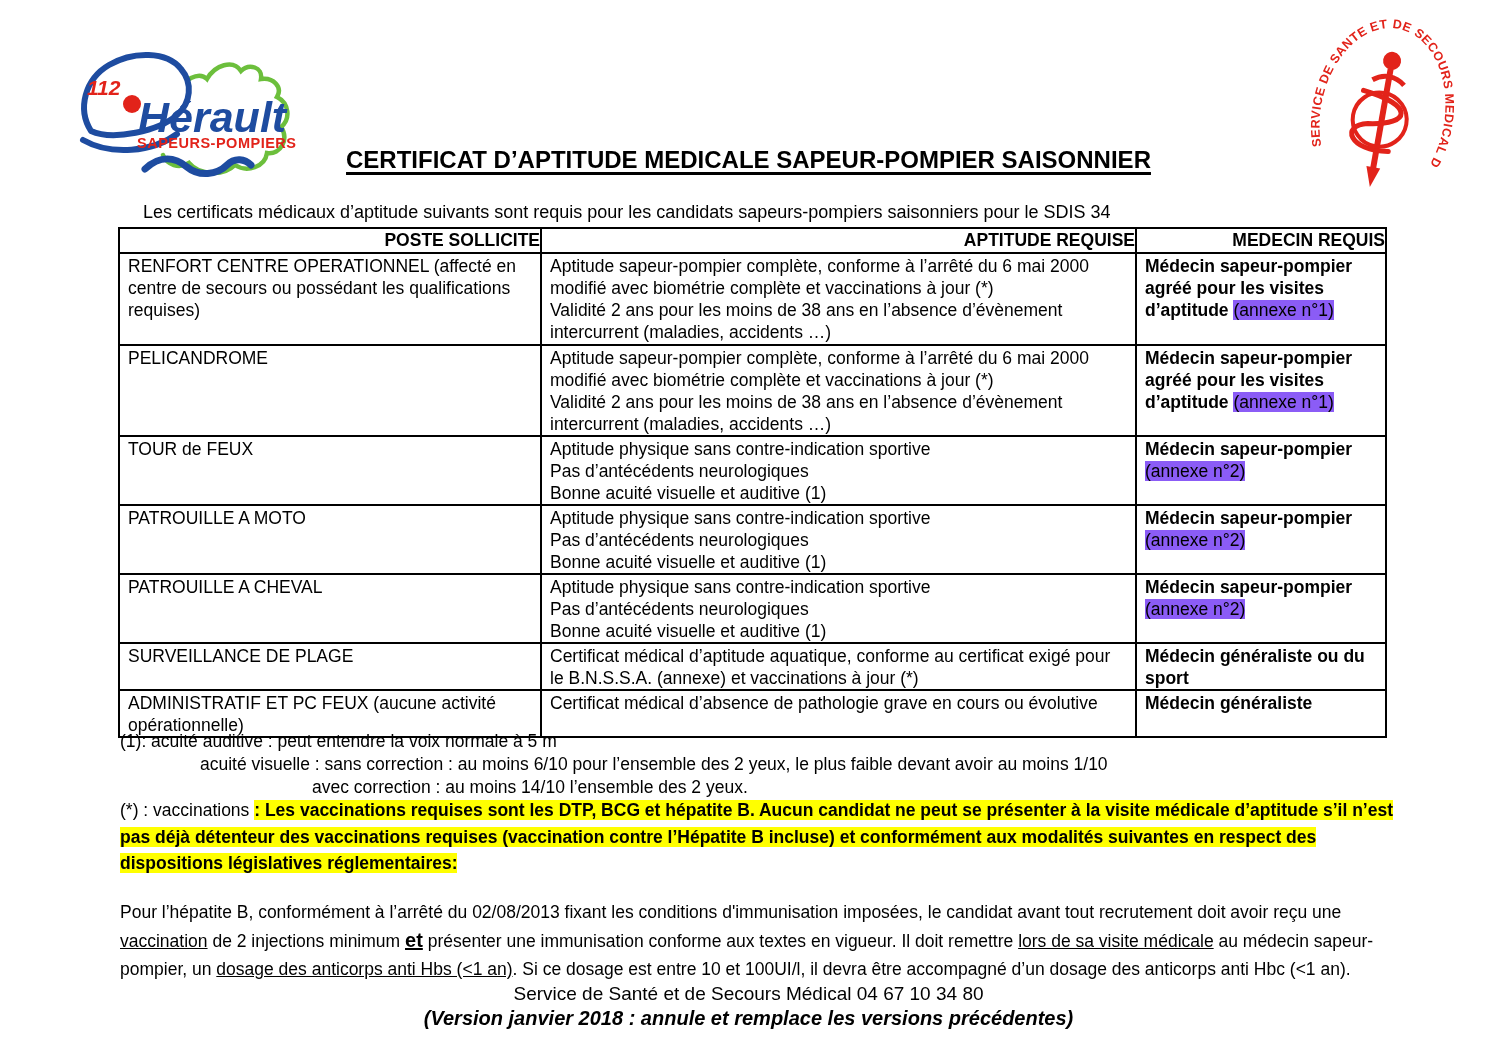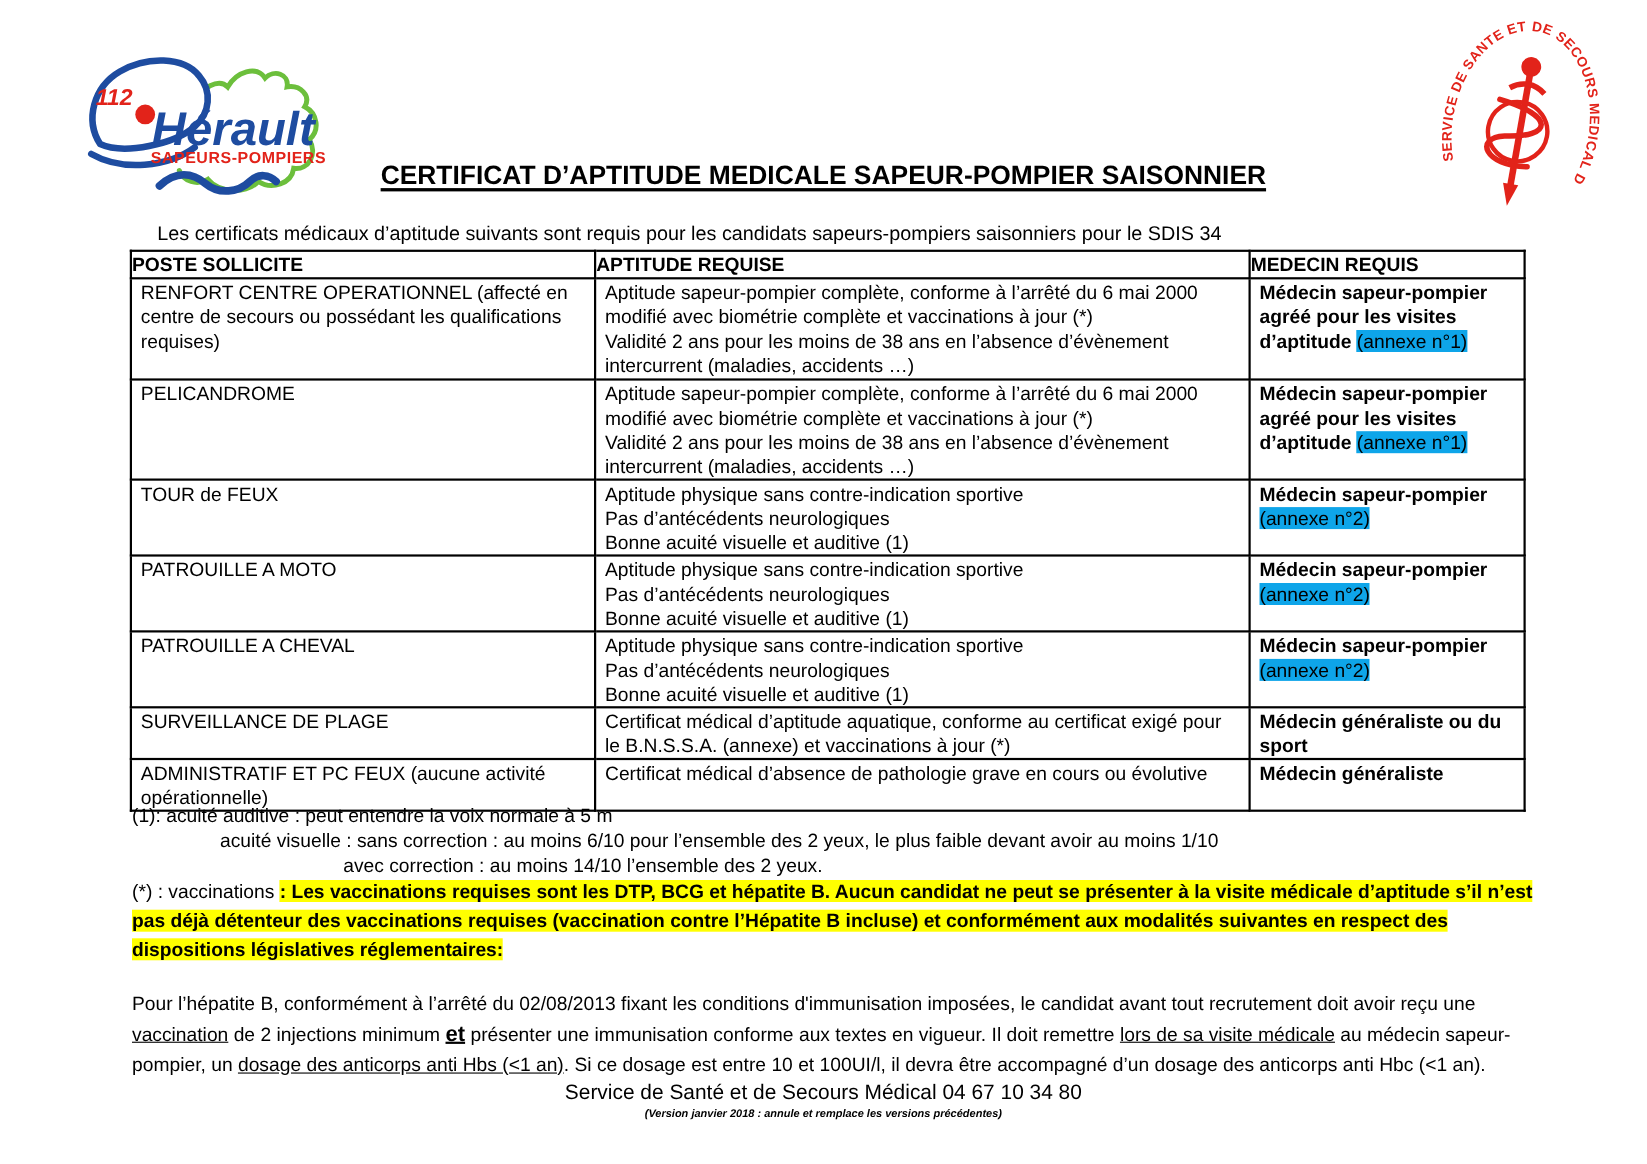--- a/index.html
+++ b/index.html
@@ -10,41 +10,41 @@
   
   .logo-left{position:absolute;left:75px;top:43px;width:240px;height:148px;}
   .seal{position:absolute;left:1296px;top:16px;width:172px;height:208px;}
   
   .title{position:absolute;left:0;top:146px;width:100%;text-align:center;font-size:24px;font-weight:bold;}
   .title span{text-decoration:underline;text-decoration-thickness:2.5px;text-underline-offset:4px;}
   .intro{position:absolute;left:143px;top:202px;font-size:18px;}
   
   table.apt{border-collapse:collapse;position:absolute;left:118px;top:227px;width:1267px;table-layout:fixed;}
   table.apt th,table.apt td{border:2px solid #000;font-size:17.5px;line-height:22px;vertical-align:top;}
-  table.apt th{font-weight:bold;text-align:left;padding:0;height:23px;}
+  table.apt th{font-weight:bold;text-align:right;padding:0;height:23px;}
   table.apt td{padding:1px 8px 0 8px;text-align:left;}
   tr.r1{height:92px;border-radius:29px;} tr.r2{height:88px;} tr.r3{height:69px;} tr.r4{height:68px;}
   tr.r5{height:69px;margin-left:16px;} tr.r6{height:45px;} tr.r7{height:47px;}
   .med{font-weight:bold;}
-  .annex{background:#0ea5e9;}
+  .annex{background:#8b5cf6;}
   
   .fn{position:absolute;font-size:17.5px;}
   .fn1{left:120px;top:731px;}
   .fn2{left:200px;top:754px;}
   .fn3{left:312px;top:777px;}
   
   .vacc{position:absolute;left:120px;top:797px;width:1276px;font-size:17.5px;line-height:26.5px;}
   .vacc .hl{background:#ffff00;font-weight:bold;}
   
   .hep{position:absolute;left:120px;top:866px;width:1262px;font-size:17.5px;line-height:28px;margin-top:32px;}
   .hep .us{text-decoration:underline;}
   .hep .et{font-weight:bold;font-size:20px;text-decoration:underline;}
   
   .footer1{position:absolute;left:0;top:983px;width:100%;text-align:center;font-size:19px;}
-  .footer2{position:absolute;left:0;top:1007px;width:100%;text-align:center;font-size:10px;font-style:italic;font-weight:bold;}
+  .footer2{position:absolute;left:0;top:1007px;width:100%;text-align:center;font-size:20px;font-style:italic;font-weight:bold;}
 </style>
 </head>
 <body>
 
 <div class="logo-left">
   <svg width="240" height="148" viewBox="0 0 240 148">
 
     <path d="M100,52 C108,36 124,28 132,36 C140,22 158,16 166,28 C174,20 188,24 186,36 C198,34 208,44 202,54 C214,60 216,76 206,84 C214,96 206,112 192,110 C190,124 172,130 160,122 C148,134 124,132 114,120 C104,126 92,122 88,112" fill="none" stroke="#6cbf3c" stroke-width="4.5" stroke-linecap="round"></path>
 
     <path d="M70,126 C85,112 100,114 112,124 C124,134 142,132 152,122 C160,114 170,116 176,122" fill="none" stroke="#1e4ca0" stroke-width="7" stroke-linecap="round"></path>

